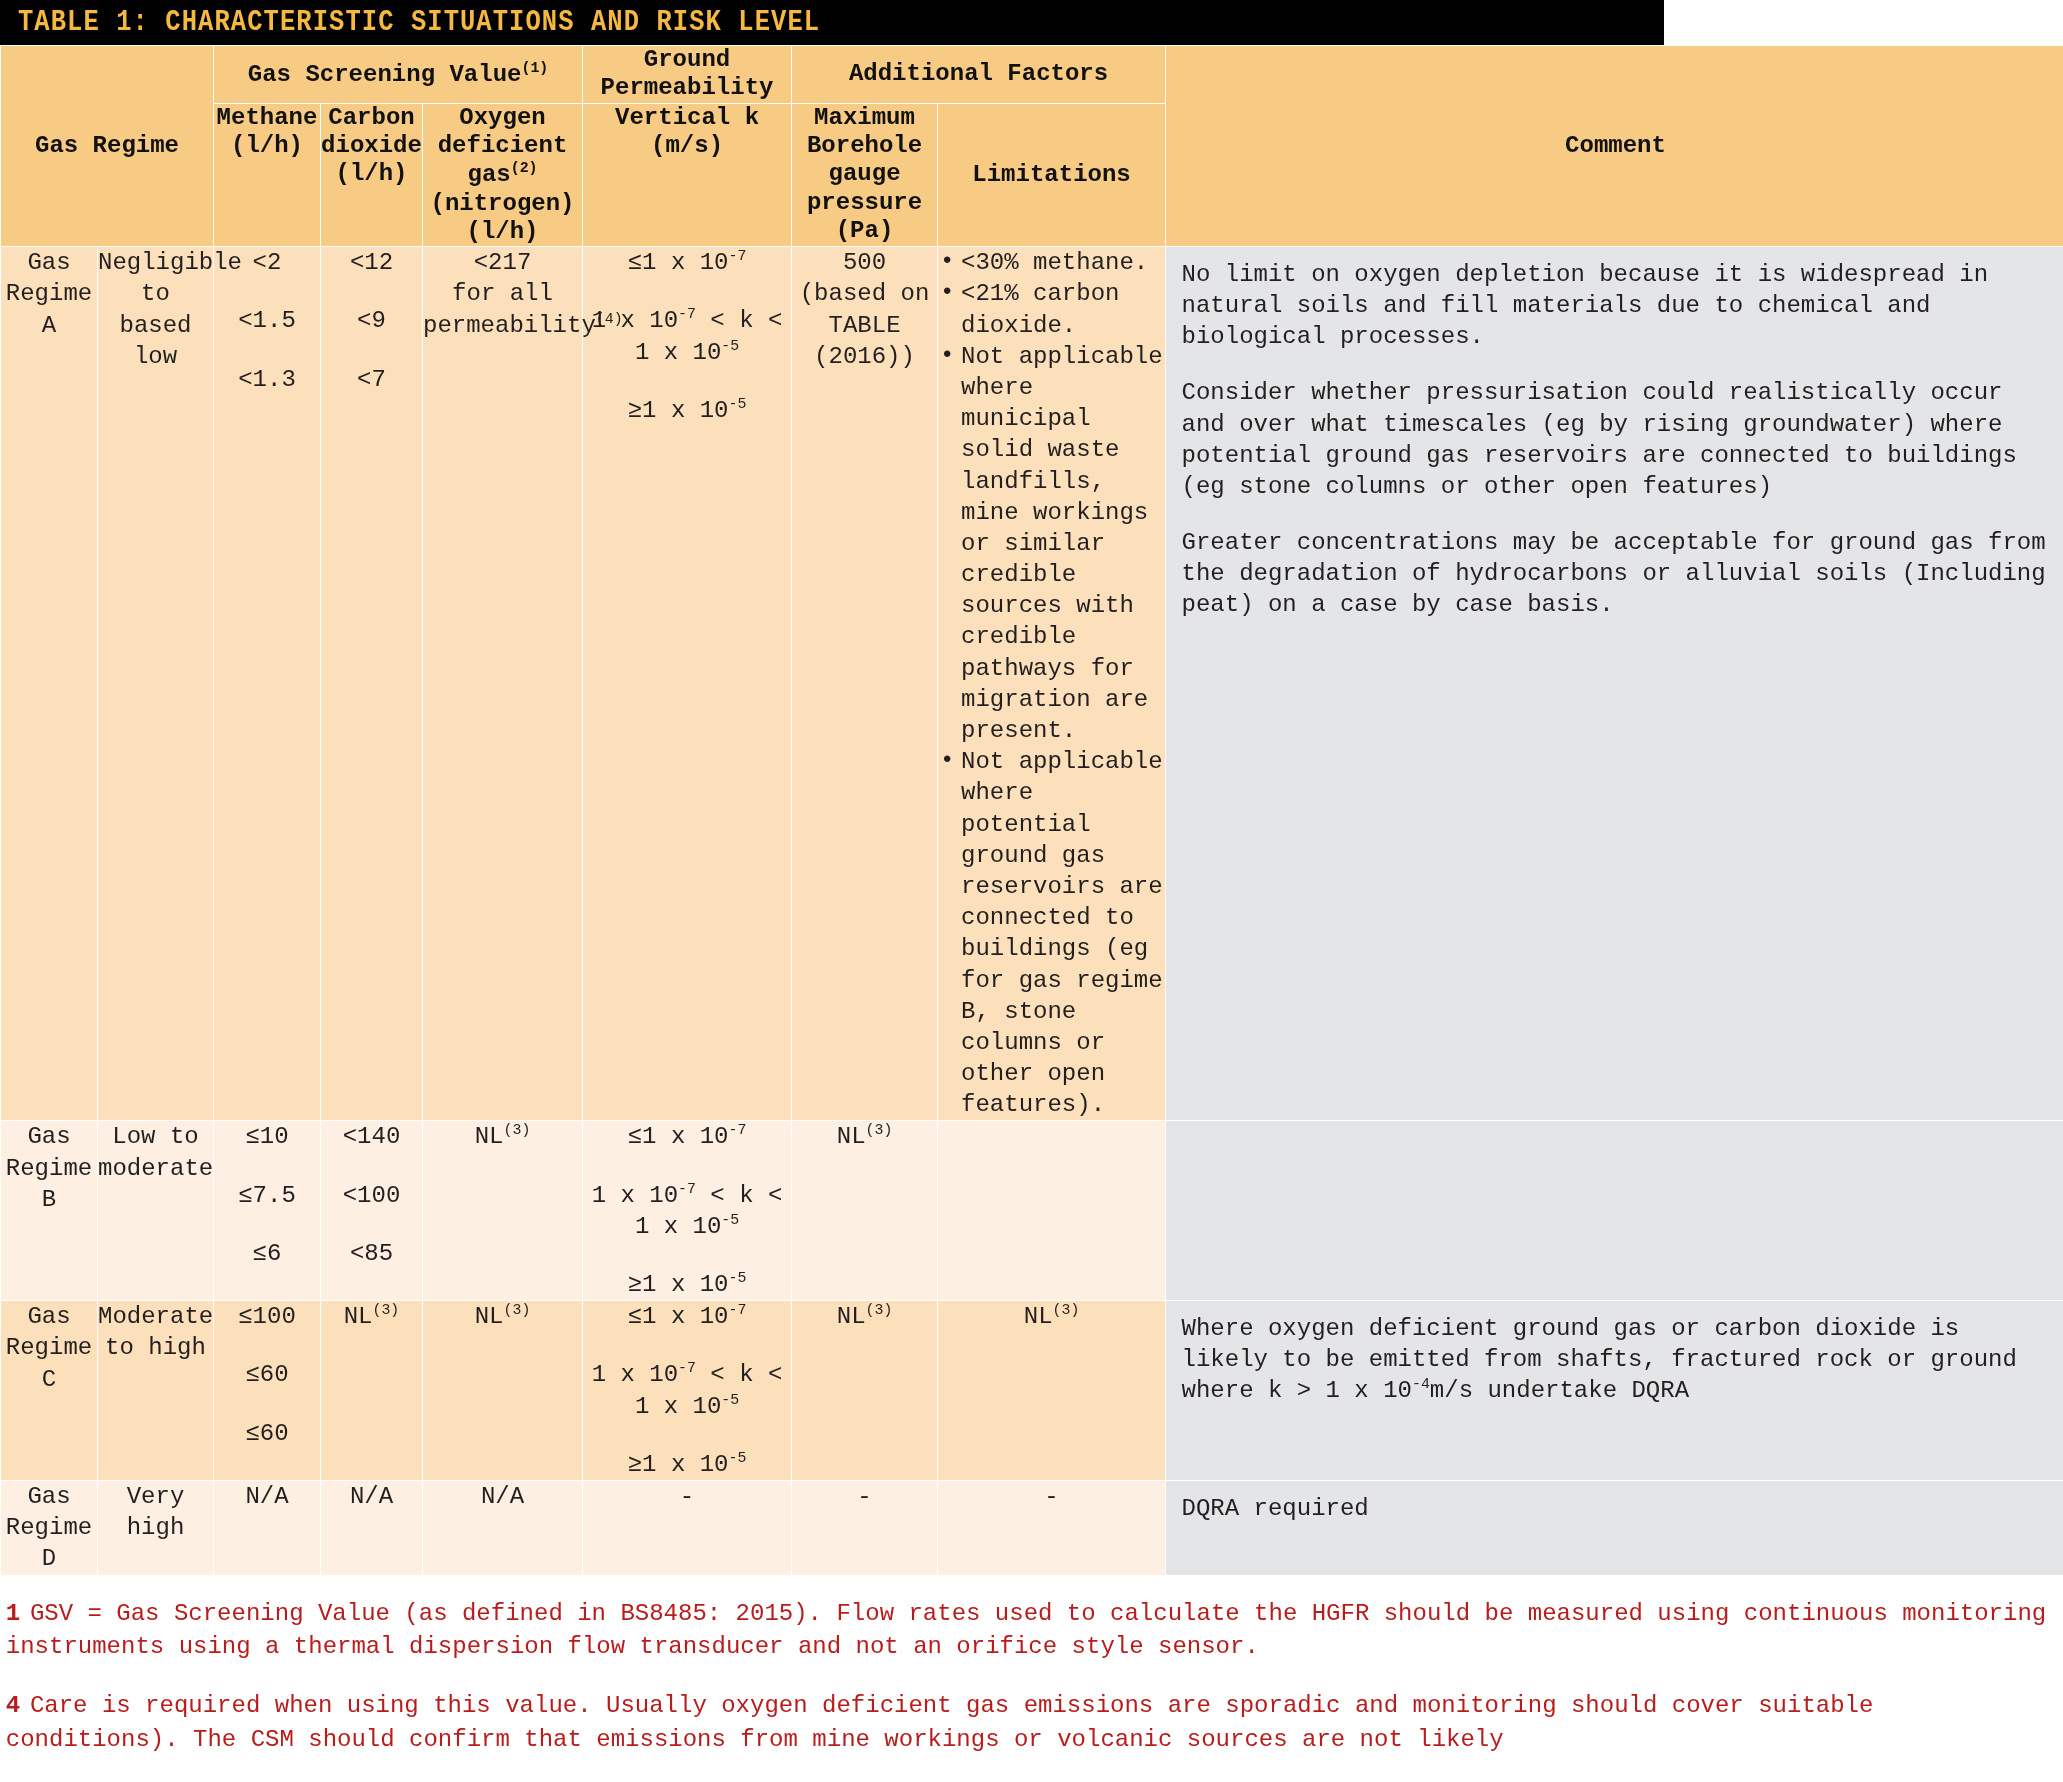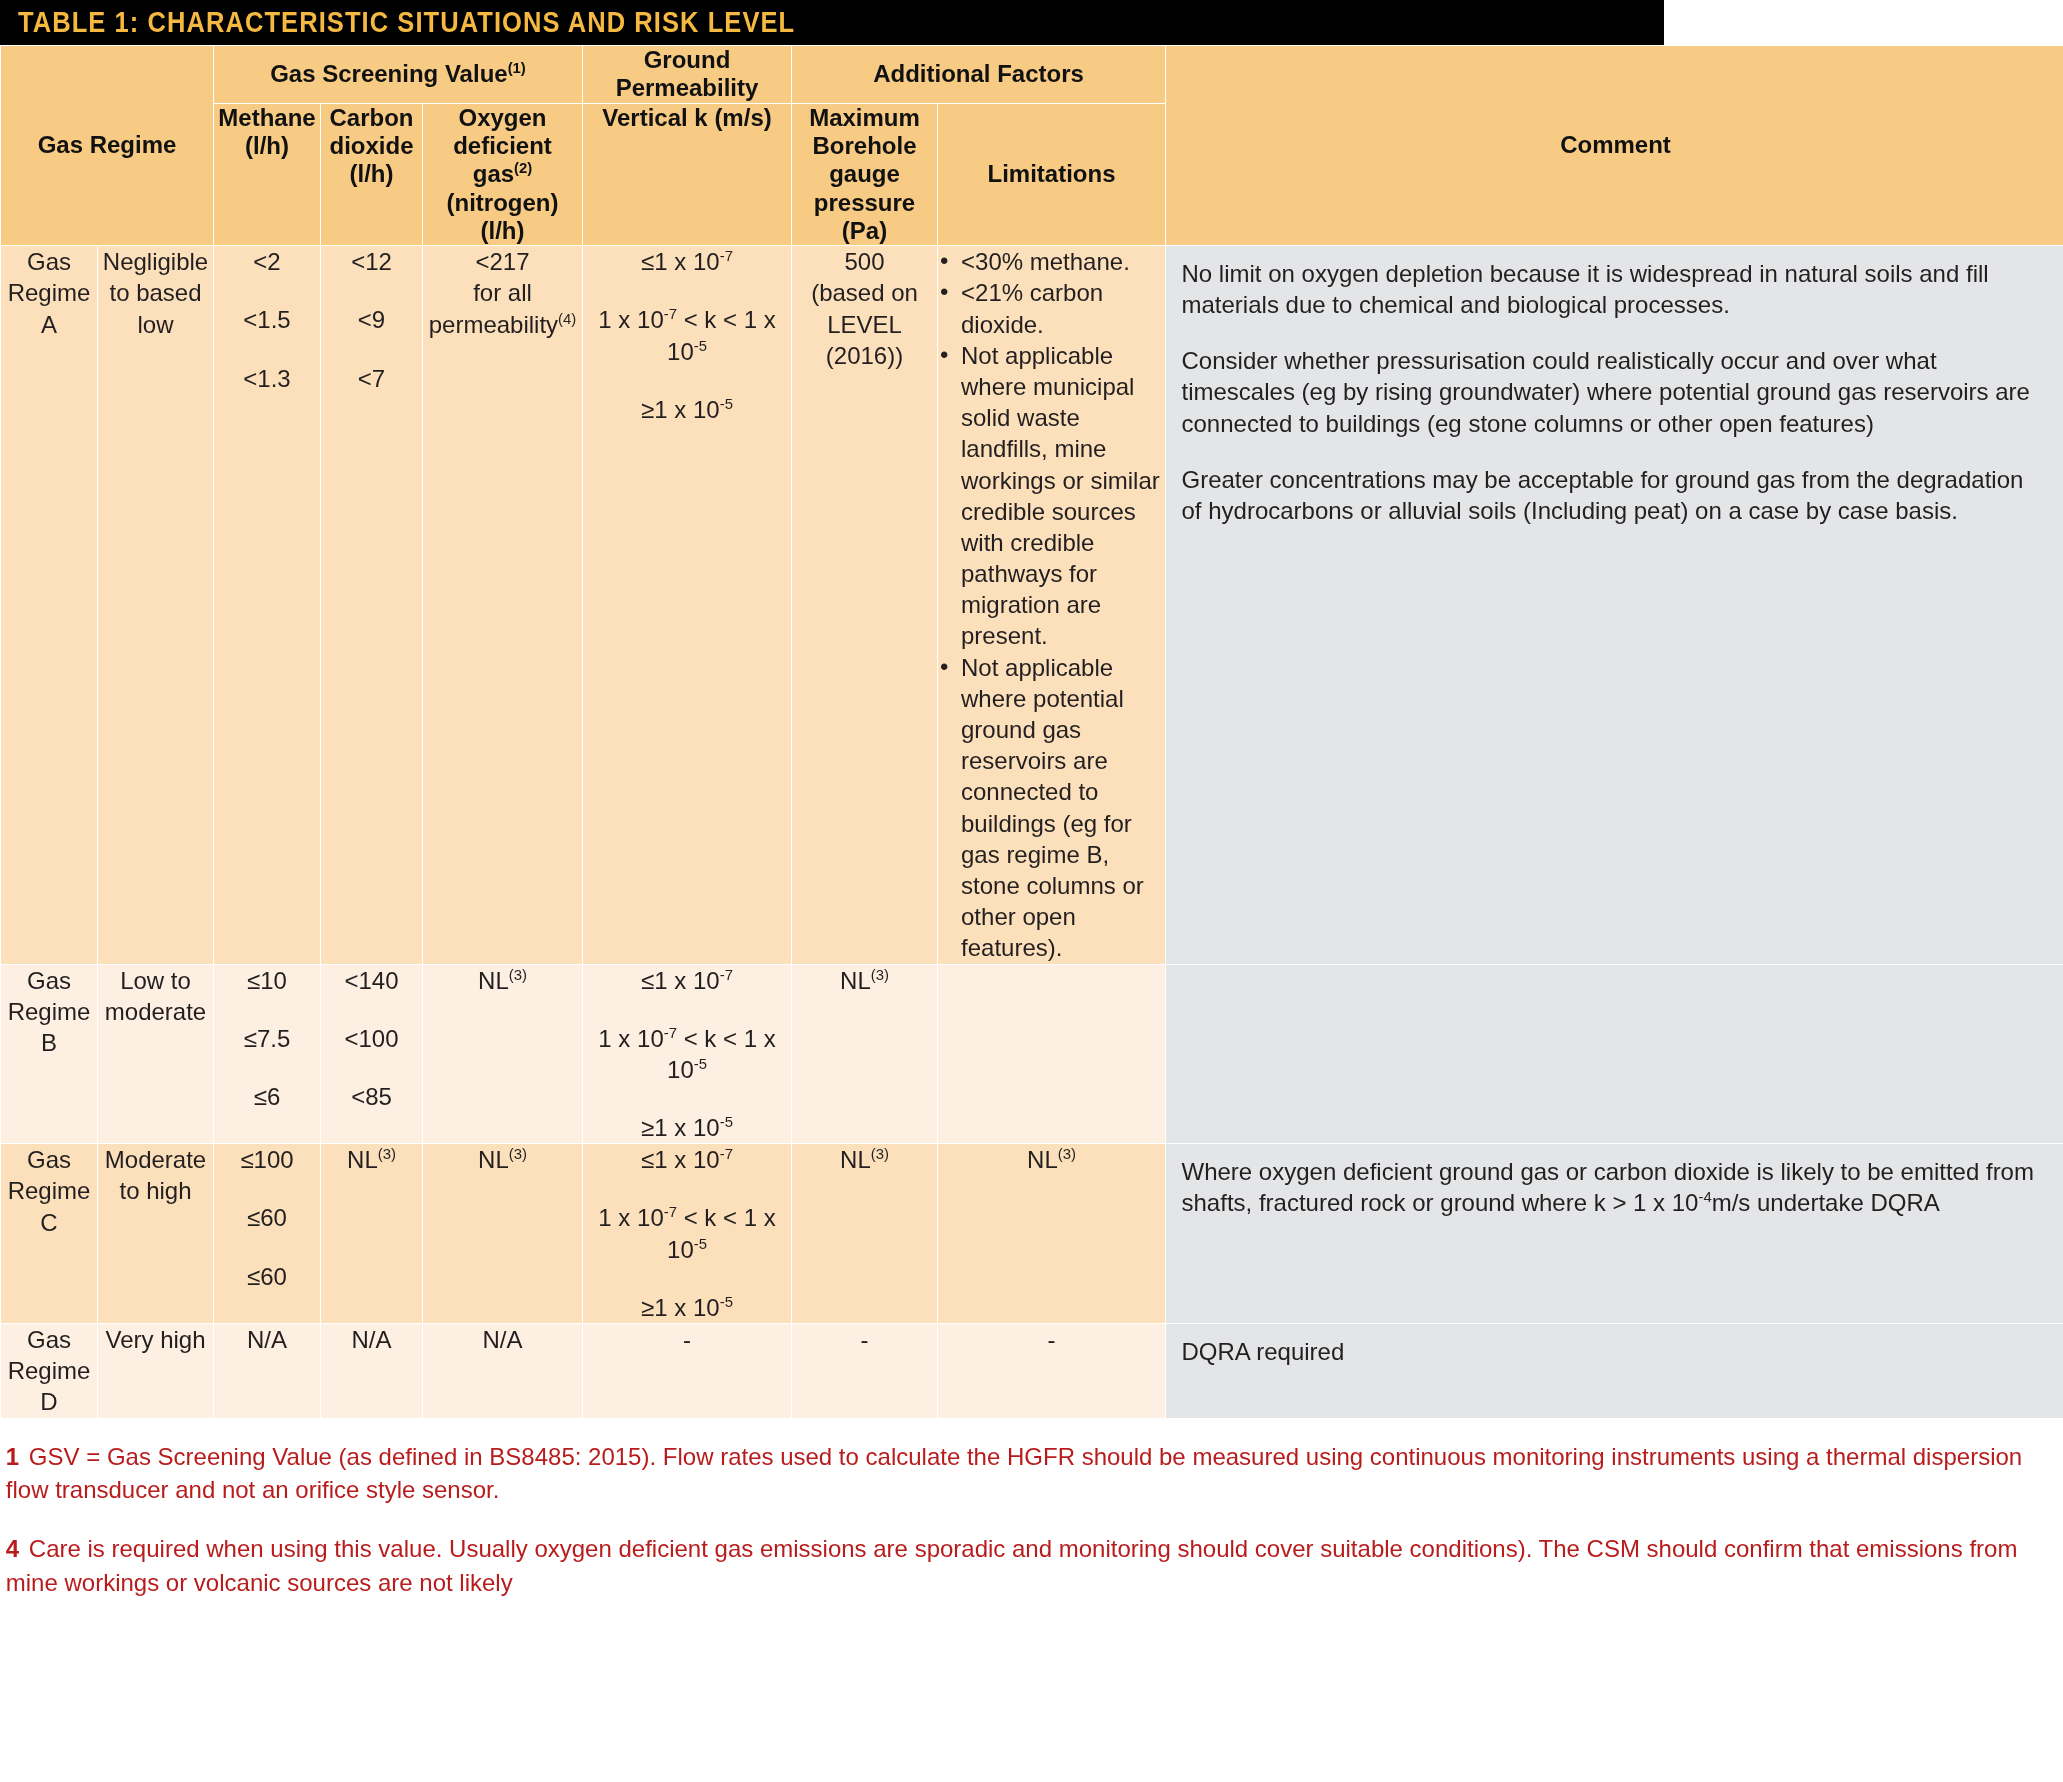--- a/index.html
+++ b/index.html
@@ -6,21 +6,21 @@
   html, body {
     margin: 0; padding: 0;
     background: #ffffff;
   }
   body {
     width: 2064px;
     font-family: "Liberation Sans", sans-serif;
     color: #231f20;
   }
 
-  .table-wrap { width: 1664px; }
+  .table-wrap { width: 1664px; font-family: Liberation Mono, monospace; }
 
   
   .title-banner {
     background: #000000;
     height: 45px;
     display: flex;
     align-items: center;
     padding-left: 17.5px;
   }
   .title-banner .title-text {
@@ -211,21 +211,21 @@
         <div><span>permeability</span><sup>(4)</sup></div>
       </td>
       <td class="cell ctr regA stack">
         <div><span>≤1 x 10</span><sup>-7</sup></div>
         <div><span>1 x 10</span><sup>-7</sup><span> &lt; k &lt; 1 x 10</span><sup>-5</sup></div>
         <div><span>≥1 x 10</span><sup>-5</sup></div>
       </td>
       <td class="cell ctr regA">
         <div>500</div>
         <div>(based on</div>
-        <div>LEVEL</div>
+        <div>TABLE</div>
         <div>(2016))</div>
       </td>
       <td class="cell regA">
         <ul class="bullets">
           <li>&lt;30% methane.</li>
           <li>&lt;21% carbon dioxide.</li>
           <li>Not applicable where municipal solid waste landfills, mine workings or similar credible sources with credible pathways for migration are present.</li>
           <li>Not applicable where potential ground gas reservoirs are connected to buildings (eg for gas regime B, stone columns or other open features).</li>
         </ul>
       </td>

